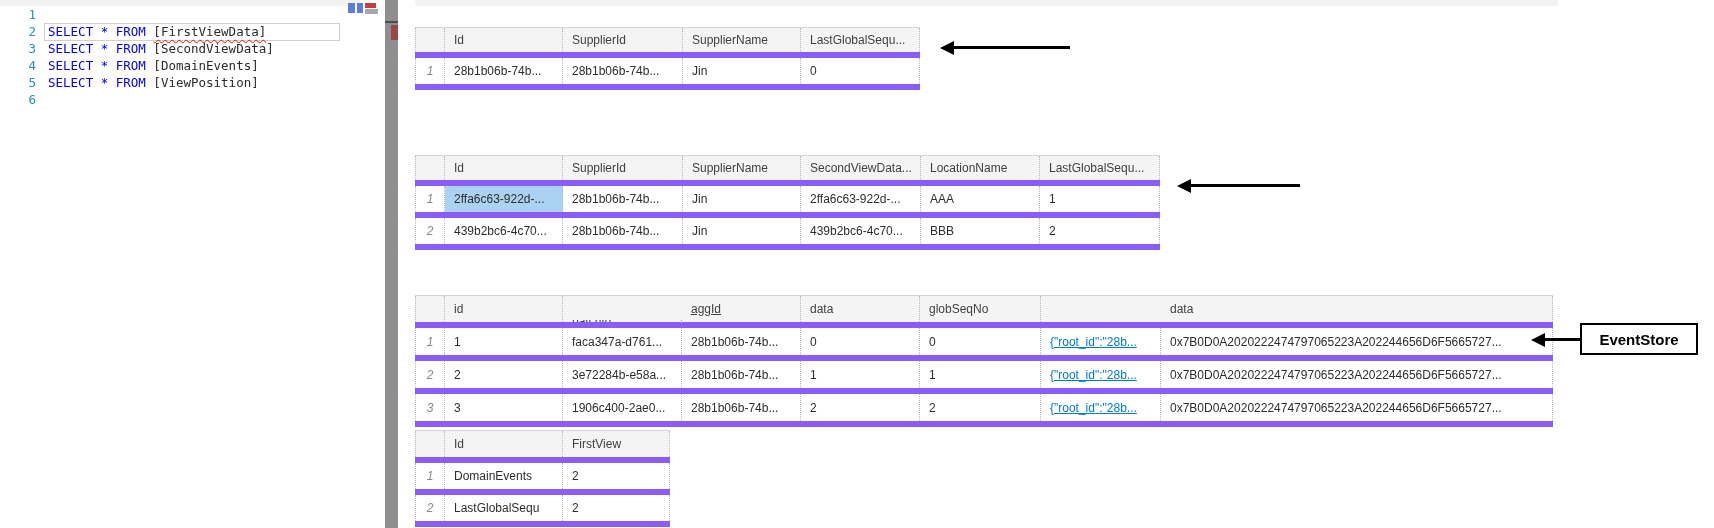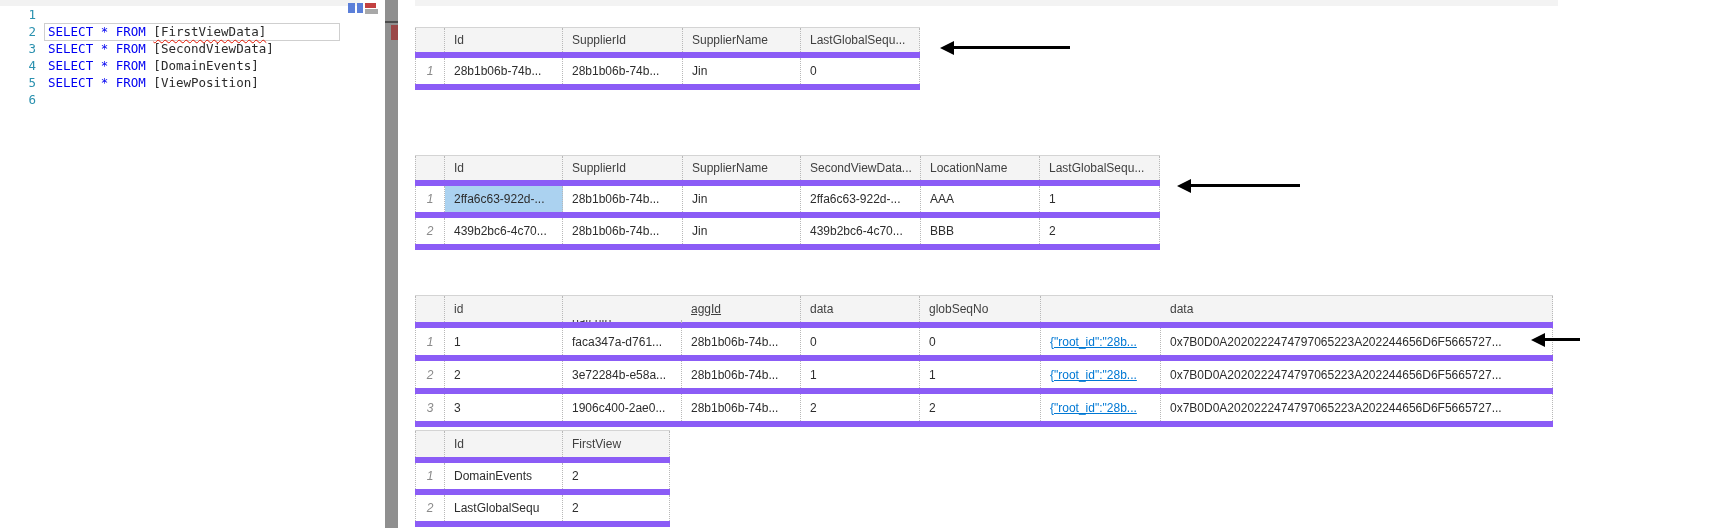--- a/index.html
+++ b/index.html
@@ -188,16 +188,19 @@
       <div class="c" style="width:107px;">2</div>
     </div>
   </div>
 
   <div class="shaft" style="left:954px;top:46px;width:116px;"></div>
   <div class="head" style="left:940px;top:41px;"></div>
 
   <div class="shaft" style="left:1191px;top:184px;width:109px;"></div>
   <div class="head" style="left:1177px;top:179px;"></div>
 
+  <div class="callout" style="left:1580px;top:323px;width:118px;height:32px;">
+    <span>EventStore</span>
+  </div>
   <div class="shaft" style="left:1545px;top:338px;width:35px;"></div>
   <div class="head" style="left:1531px;top:333px;"></div>
 
 </div>
 
 </body></html>

